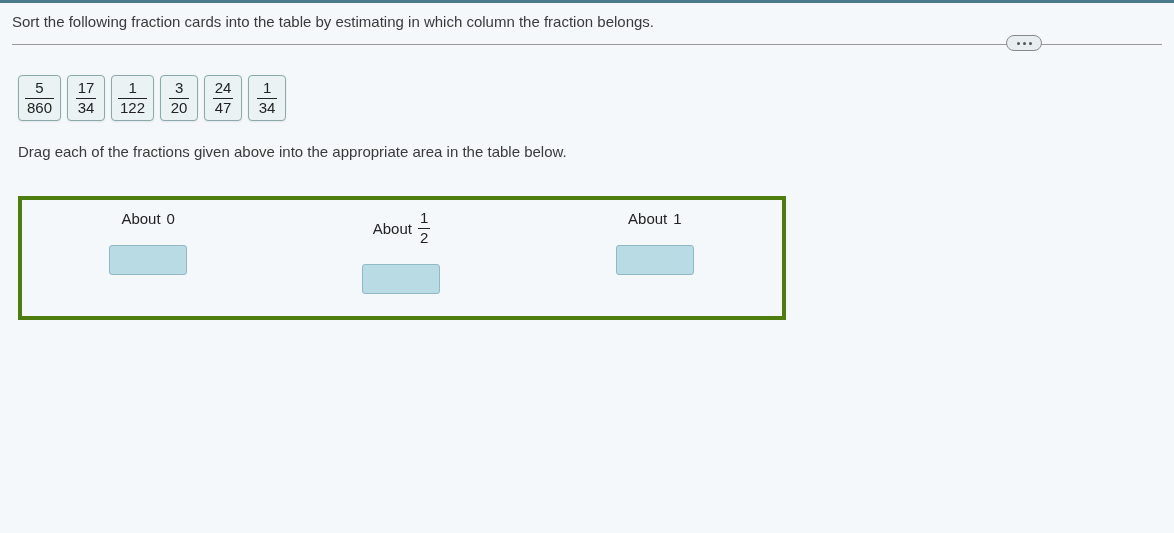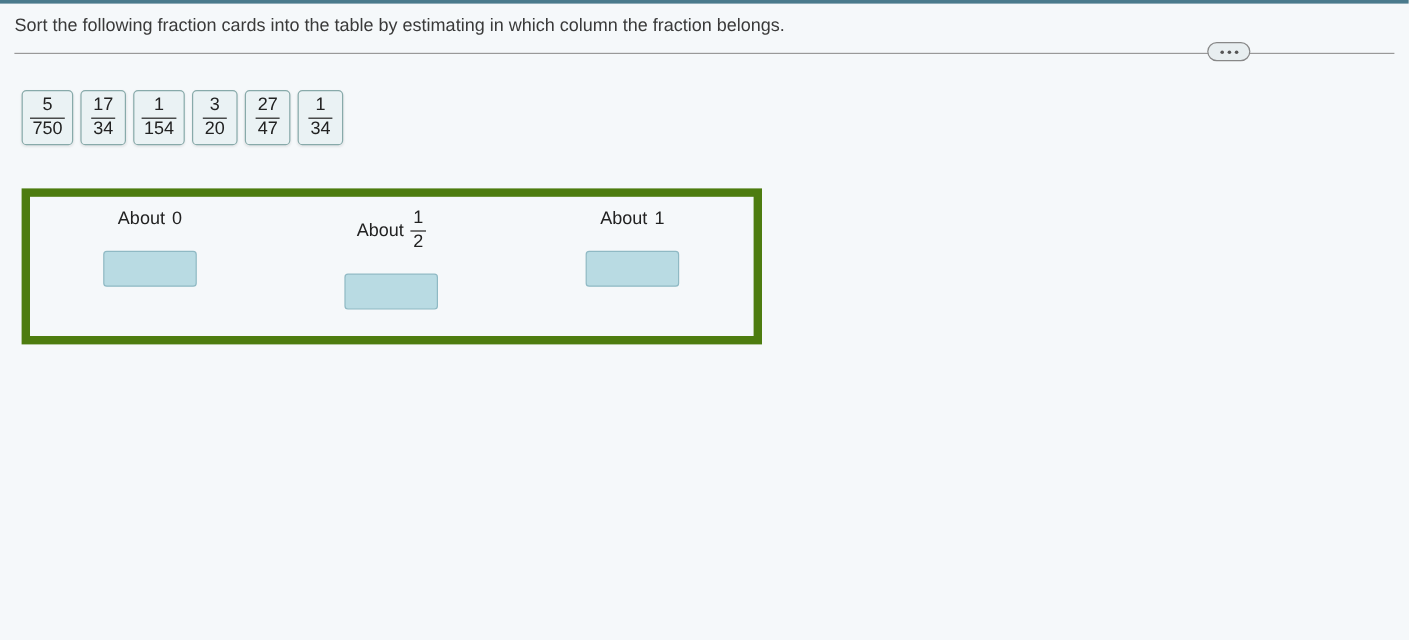--- a/index.html
+++ b/index.html
@@ -90,22 +90,22 @@
     .frac-den {
       display: block;
       padding: 1px 2px 0 2px;
     }
     .instruction {
       margin-bottom: 14px;
       color: #3a3a3a;
       font-size: 15px;
     }
     .table-frame {
-      border: 7px solid #4d7c0f;
-      width: 617px;
+      border: 4px solid #4d7c0f;
+      width: 768px;
       margin-top: 36px;
     }
     .table {
       display: flex;
     }
     .col {
       flex: 1;
       text-align: center;
       border-right: 1px solid transparent;
     }
@@ -150,55 +150,56 @@
       <span class="dot"></span>
     </div>
   </div>
 
   <div class="content">
 
     <div class="card-row">
       <div class="fraction-card">
         <span class="fraction">
           <span class="frac-num">5</span>
-          <span class="frac-den">750</span>
+          <span class="frac-den">860</span>
         </span>
       </div>
       <div class="fraction-card">
         <span class="fraction">
           <span class="frac-num">17</span>
           <span class="frac-den">34</span>
         </span>
       </div>
       <div class="fraction-card">
         <span class="fraction">
           <span class="frac-num">1</span>
-          <span class="frac-den">154</span>
+          <span class="frac-den">122</span>
         </span>
       </div>
       <div class="fraction-card">
         <span class="fraction">
           <span class="frac-num">3</span>
           <span class="frac-den">20</span>
         </span>
       </div>
       <div class="fraction-card">
         <span class="fraction">
-          <span class="frac-num">27</span>
+          <span class="frac-num">24</span>
           <span class="frac-den">47</span>
         </span>
       </div>
       <div class="fraction-card">
         <span class="fraction">
           <span class="frac-num">1</span>
           <span class="frac-den">34</span>
         </span>
       </div>
     </div>
 
+    <div class="instruction">Drag each of the fractions given above into the appropriate area in the table below.</div>
 
     <div class="table-frame">
       <div class="table">
         <div class="col">
           <div class="col-header">
             <span class="about-label">
               <span>About</span>
               <span>0</span>
             </span>
           </div>

